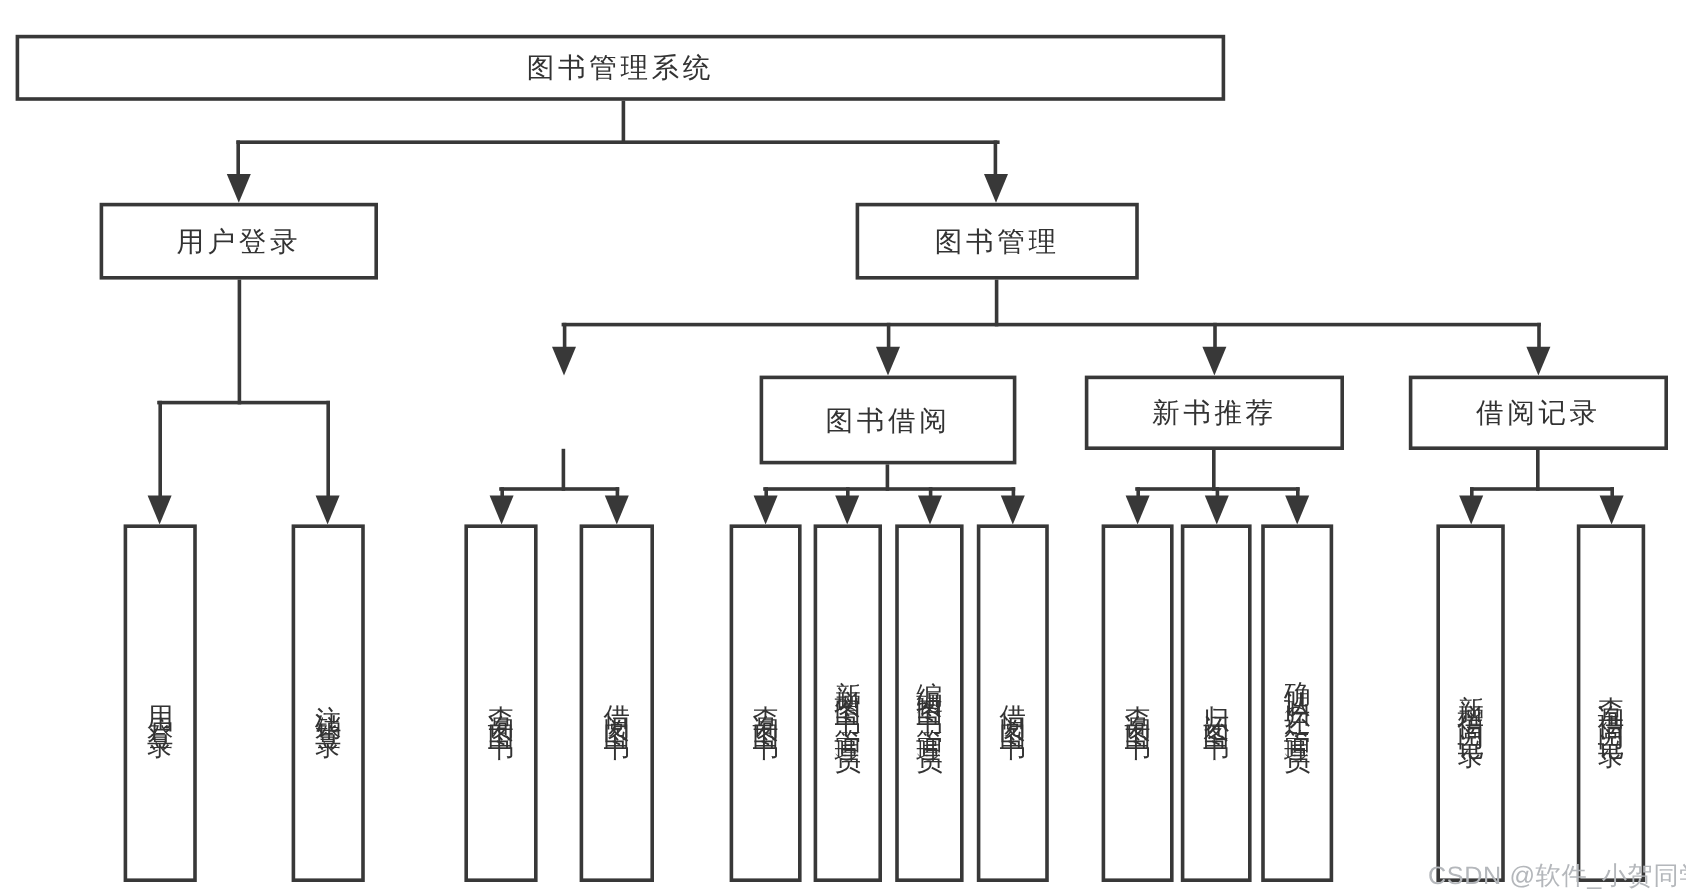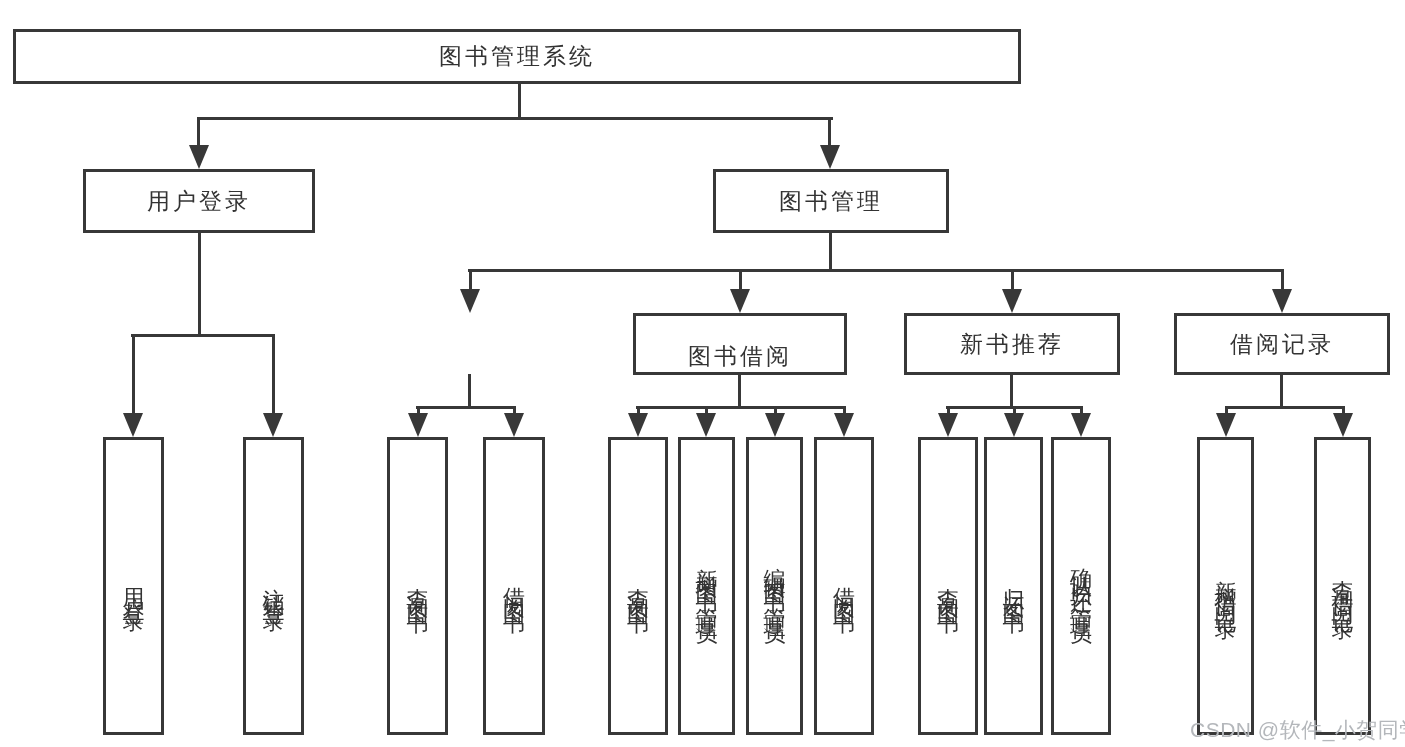--- a/index.html
+++ b/index.html
@@ -126,21 +126,21 @@
     <span>图书管理系统</span>
   </div>
 
   <div class="box hbox" style="left:83px;top:169px;width:232px;height:64px;">
     <span>用户登录</span>
   </div>
   <div class="box hbox" style="left:713px;top:169px;width:236px;height:64px;align-items:center;">
     <span>图书管理</span>
   </div>
 
-  <div class="box hbox" style="left:633px;top:313px;width:214px;height:62px;align-items:flex-end;">
+  <div class="box hbox" style="left:633px;top:313px;width:214px;height:74px;">
     <span>图书借阅</span>
   </div>
   <div class="box hbox" style="left:904px;top:313px;width:216px;height:62px;">
     <span>新书推荐</span>
   </div>
   <div class="box hbox" style="left:1174px;top:313px;width:216px;height:62px;">
     <span>借阅记录</span>
   </div>
 
   <div class="box vbox" style="left:103px;width:61px;">

